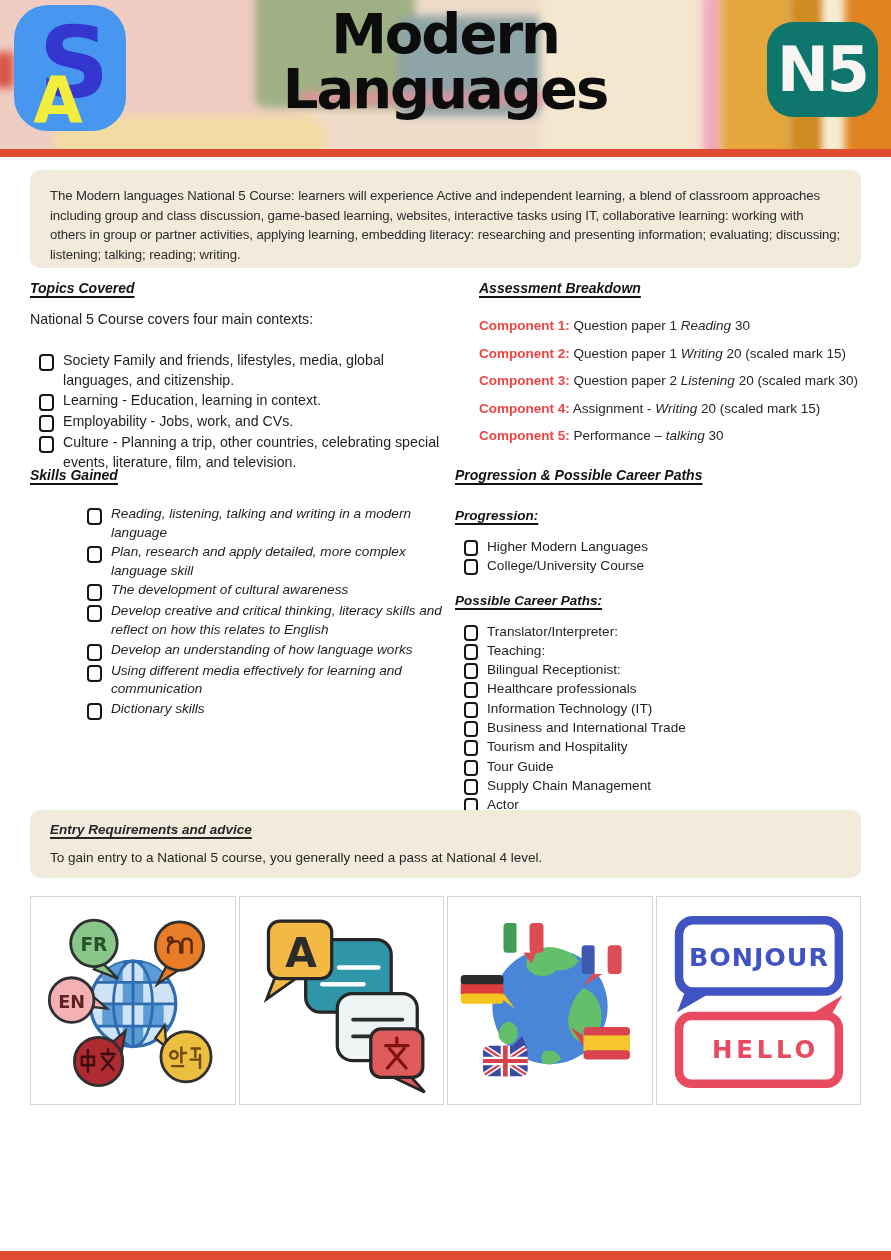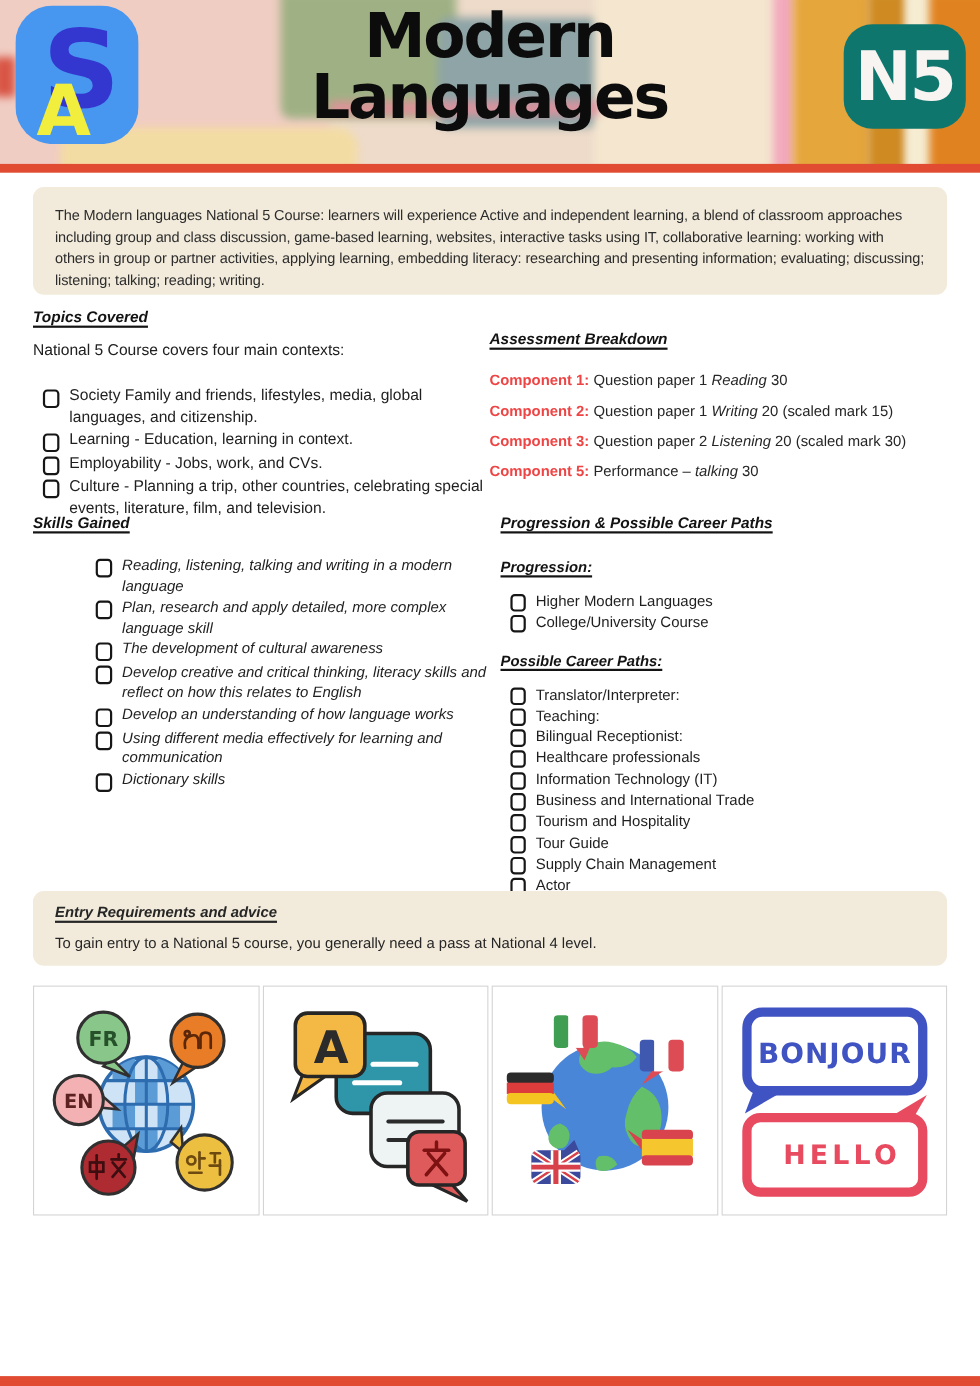--- a/index.html
+++ b/index.html
@@ -43,21 +43,21 @@
 
   
   .h{font-style:italic;font-weight:bold;font-size:14px;color:#131313;margin:0 0 15px;
      text-decoration:underline;text-underline-offset:3px;text-decoration-thickness:1.5px;}
   .h.sub{font-size:13.5px;}
 
   
   .sec{position:absolute;}
   .topics{left:30px;top:280px;width:420px;}
   .skills{left:30px;top:467px;width:424px;}
-  .assess{left:445px;top:280px;width:412px;margin-top:20px;}
+  .assess{left:479px;top:280px;width:412px;}
   .paths{left:455px;top:467px;width:412px;}
 
   .lead{font-size:14.2px;margin:0 0 24px;color:#202020;}
 
   ul.cl{list-style:none;margin:0;padding:0 0 0 9px;}
   ul.cl li{display:flex;gap:9px;margin:0 0 1px;}
   .cb{display:inline-block;width:11px;height:13px;border:2px solid #161616;border-radius:4px;
       flex:0 0 auto;margin-top:3px;background:#fff;}
   .topics ul.cl li{font-size:14.2px;line-height:19.5px;}
   .skills ul.cl li{font-size:13.6px;line-height:18.6px;font-style:italic;margin-left:48px;}
@@ -175,20 +175,21 @@
         </li>
     </ul>
   </div>
 
   <div class="sec assess">
     <p class="h">Assessment Breakdown</p>
     <div class="gap-block"></div>
     <p class="comp"><b>Component 1:</b><span> Question paper 1 </span><i>Reading</i><span> 30</span></p>
     <p class="comp"><b>Component 2:</b><span> Question paper 1 </span><i>Writing</i><span> 20 (scaled mark 15)</span></p>
     <p class="comp"><b>Component 3:</b><span> Question paper 2 </span><i>Listening</i><span> 20 (scaled mark 30)</span></p>
+    <p class="comp"><b>Component 4:</b><span> Assignment - </span><i>Writing</i><span> 20 (scaled mark 15)</span></p>
     <p class="comp"><b>Component 5:</b><span> Performance – </span><i>talking</i><span> 30</span></p>
   </div>
 
   <div class="sec paths">
     <p class="h">Progression &amp; Possible Career Paths</p>
     <div style="height:10px;"></div>
     <p class="h sub">Progression:</p>
     <ul class="cl" style="margin-bottom:17px;">
       <li>
           <span class="cb"></span>

